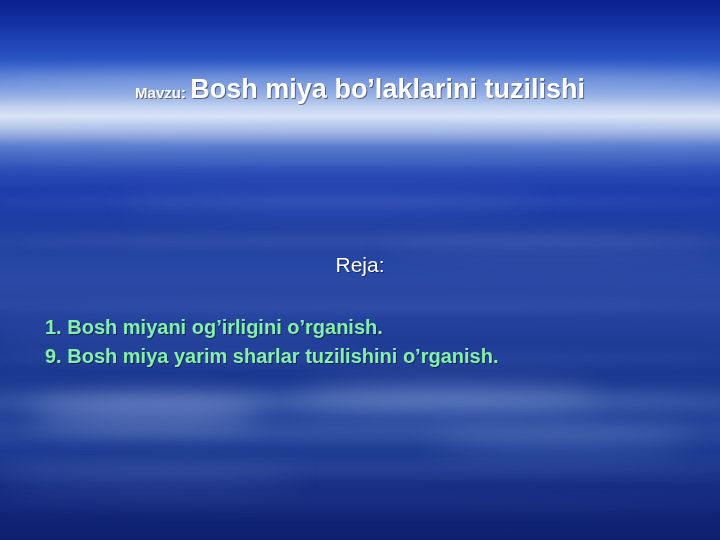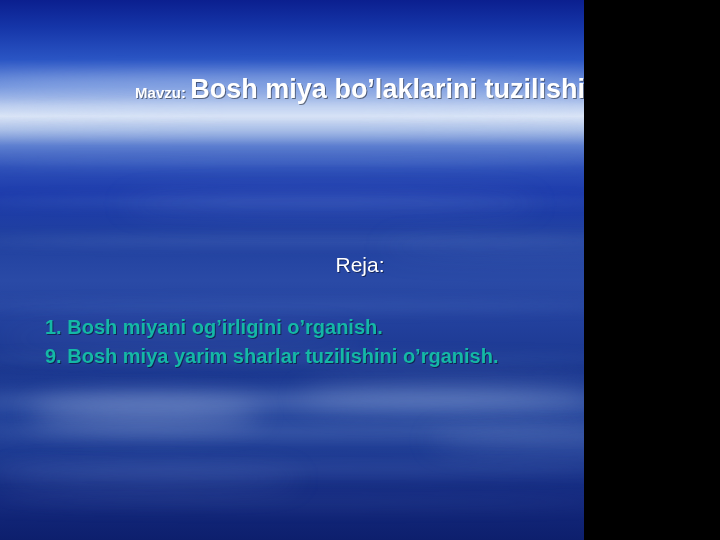--- a/index.html
+++ b/index.html
@@ -5,21 +5,21 @@
   html, body {
     margin: 0;
     padding: 0;
     background: #000;
   }
   body {
     font-family: "Liberation Sans", sans-serif;
   }
   .slide {
     position: relative;
-    width: 584px;
+    width: 720px;
     height: 540px;
     overflow: hidden;
     background-color: #1a2fa0;
   }
   
   .bg-base {
     position: absolute;
     inset: 0;
     background: linear-gradient(to bottom,
       #0b1f8f 0%,
@@ -110,21 +110,21 @@
     color: #ffffff;
     font-size: 21px;
     font-weight: normal;
     text-shadow: 1px 1px 0 rgba(0,0,0,0.45);
   }
   .bullets {
     position: absolute;
     top: 313px;
     left: 45px;
     width: 660px;
-    color: #14b8a6;
+    color: #86efac;
     font-size: 20px;
     font-weight: bold;
     line-height: 29px;
     text-shadow: 1px 1px 0 rgba(0,0,0,0.45);
   }
   .bullets div {
     white-space: nowrap;
   }
 </style>
 </head>

